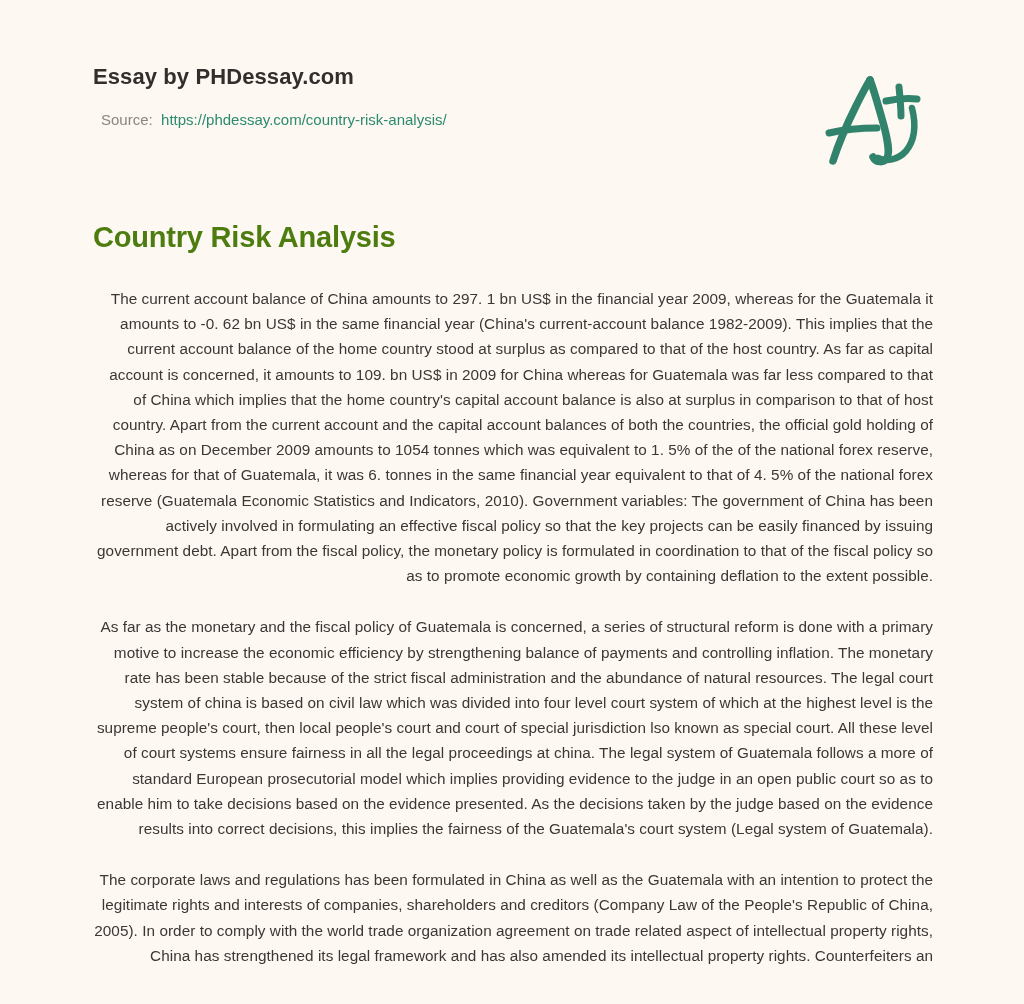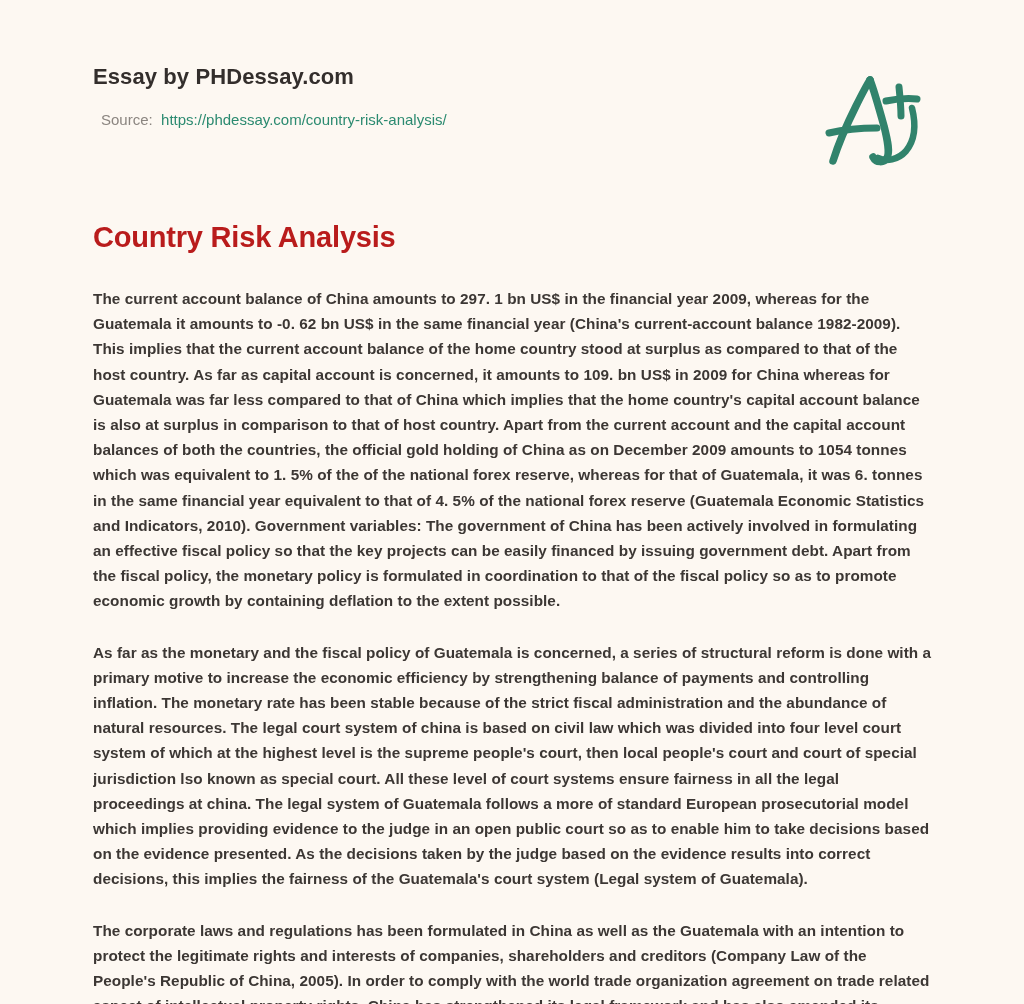--- a/index.html
+++ b/index.html
@@ -70,43 +70,42 @@
   .logo svg { display: block; width: 100%; height: 100%; }
 
   
   .doc-title {
     position: absolute;
     left: 93px;
     top: 218px;
     margin: 0;
     font-size: 29px;
     font-weight: bold;
-    color: #b91c1c;
+    color: #4d7c0f;
     letter-spacing: -0.2px;
     line-height: 38px;
   }
 
   
   .body-copy {
     position: absolute;
     left: 93px;
     top: 286px;
     width: 840px;
     height: 718px;
     overflow: hidden;
   }
 
   .body-copy p {
     margin: 0 0 26px 0;
     font-size: 15.3px;
     line-height: 25.2px;
     color: #3c3734;
-    text-align: left;
+    text-align: right;
     letter-spacing: 0.05px;
-    font-weight: bold;
   }
   .body-copy p:last-child { margin-bottom: 16px; }
 </style>
 </head>
 <body>
 
 <div class="page">
 
   <div class="header">
     <div class="brand-line">Essay by PHDessay.com</div>

